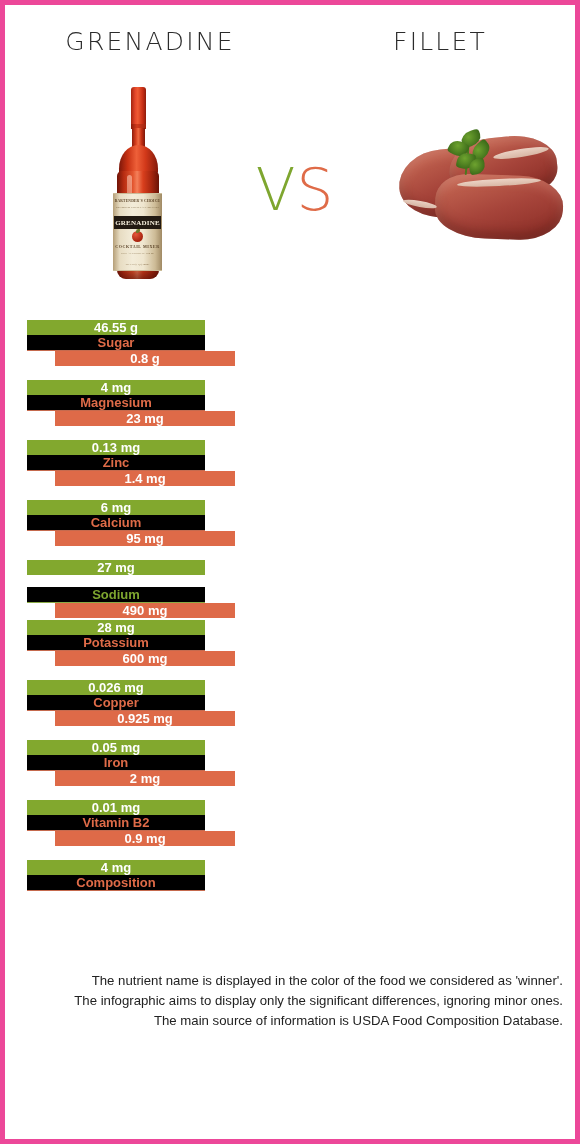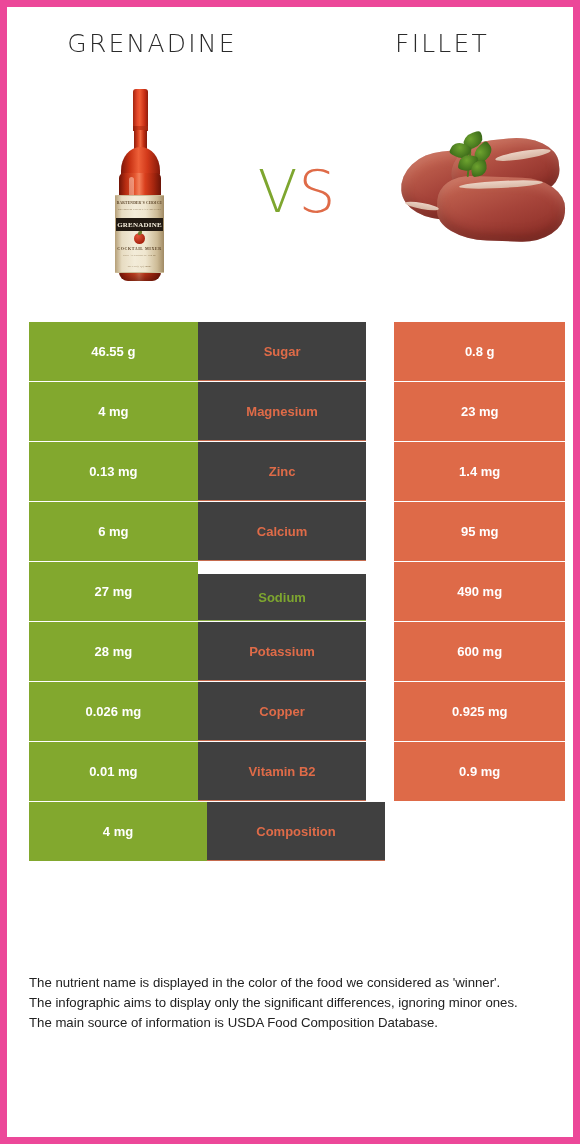--- a/index.html
+++ b/index.html
@@ -9,21 +9,21 @@
   }
   body {
     font-family: "Liberation Sans", sans-serif;
     -webkit-font-smoothing: antialiased;
   }
   #page {
     position: relative;
     width: 580px;
     height: 1144px;
     background: #ffffff;
-    border: 7px solid #ec4899;
+    border: 5px solid #ec4899;
     box-sizing: border-box;
     overflow: hidden;
   }
 
   
   .title {
     position: absolute;
     top: 22px;
     font-family: "DejaVu Sans", sans-serif;
     font-weight: 300;
@@ -238,37 +238,38 @@
   #table {
     position: absolute;
     left: 22px;
     top: 315px;
     width: 536px;
   }
   .row {
     display: flex;
     height: 59px;
     margin-bottom: 1px;
+    flex-direction: column;
   }
   .cell {
     display: flex;
     align-items: center;
     justify-content: center;
     font-size: 13px;
     font-weight: bold;
     box-sizing: border-box;
   }
   .cell.left {
     width: 178px;
     background: #82A82E;
     color: #ffffff;
   }
   .cell.mid {
     width: 178px;
-    background: #404040;
+    background: #000000;
     color: #DF6B48;
     border-bottom: 1px solid #c56a4e;
   }
   .cell.mid.win-left {
     color: #7EA62F;
     border-bottom-color: #8aab45;
     margin-top: 12px;
   }
   .row:last-child .cell.mid { border-bottom: 1px solid #c56a4e; }
   .cell.right {
@@ -277,21 +278,21 @@
     color: #ffffff;
     margin-left: 28px;
   }
 
   
   #footer {
     position: absolute;
     left: 22px;
     top: 966px;
     width: 536px;
-    text-align: left;
+    text-align: right;
     font-size: 13.2px;
     line-height: 20px;
     color: #222222;
   }
   #footer div { white-space: normal; }
 </style>
 </head>
 <body>
 
 <div id="page">
@@ -372,20 +373,25 @@
         <div class="cell left">28 mg</div>
         <div class="cell mid">Potassium</div>
         <div class="cell right">600 mg</div>
       </div>
       <div class="row">
         <div class="cell left">0.026 mg</div>
         <div class="cell mid">Copper</div>
         <div class="cell right">0.925 mg</div>
       </div>
       <div class="row">
+        <div class="cell left">0.05 mg</div>
+        <div class="cell mid">Iron</div>
+        <div class="cell right">2 mg</div>
+      </div>
+      <div class="row">
         <div class="cell left">0.01 mg</div>
         <div class="cell mid">Vitamin B2</div>
         <div class="cell right">0.9 mg</div>
       </div>
       <div class="row">
         <div class="cell left">4 mg</div>
         <div class="cell mid">Composition</div>
       </div>
     </div>
 

